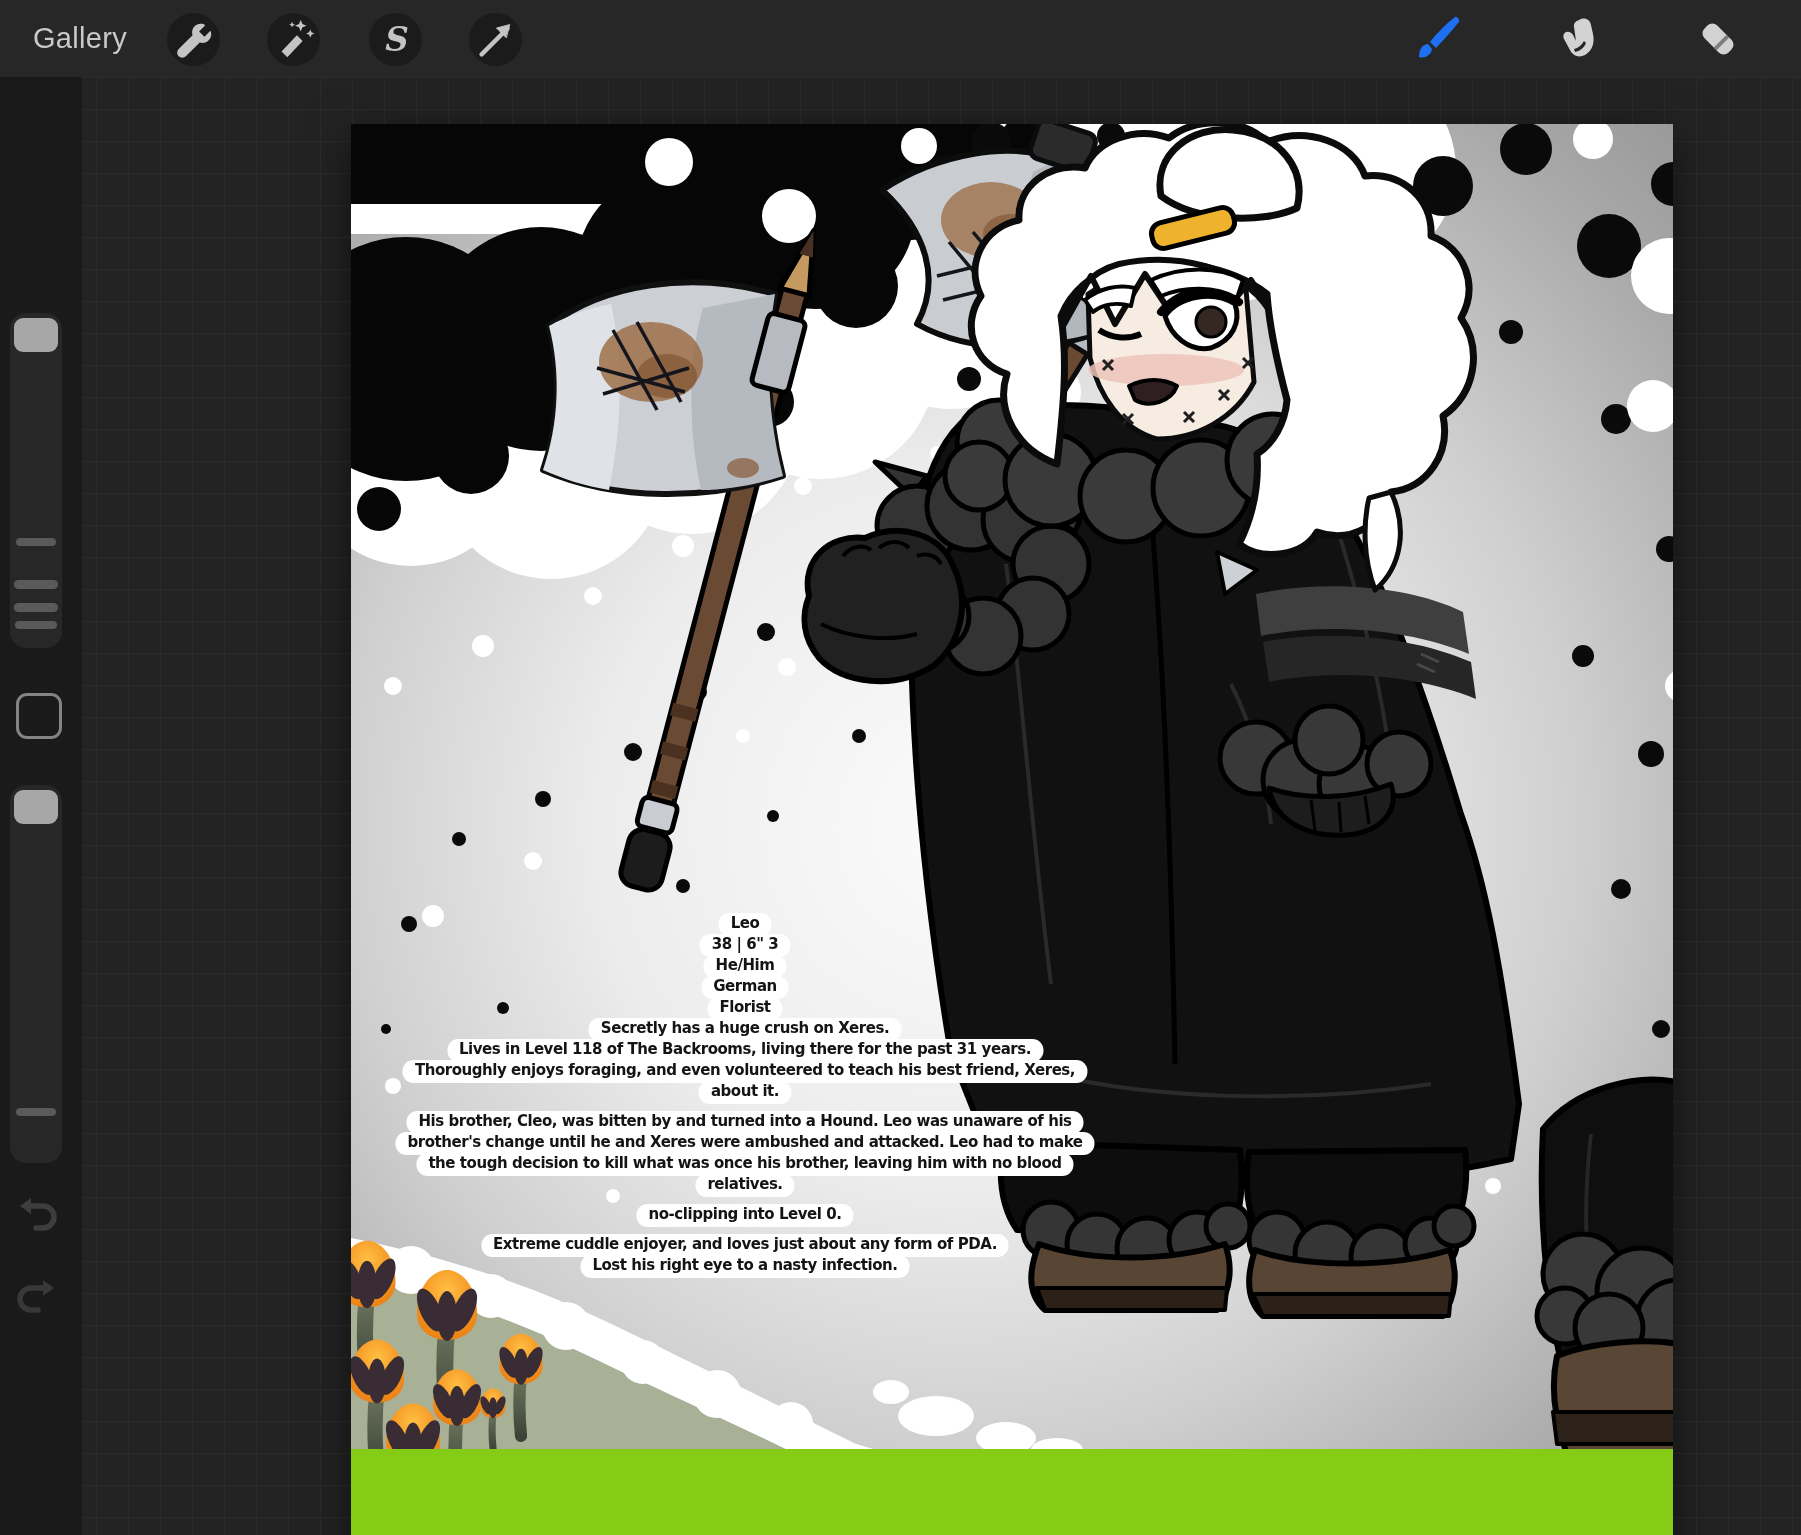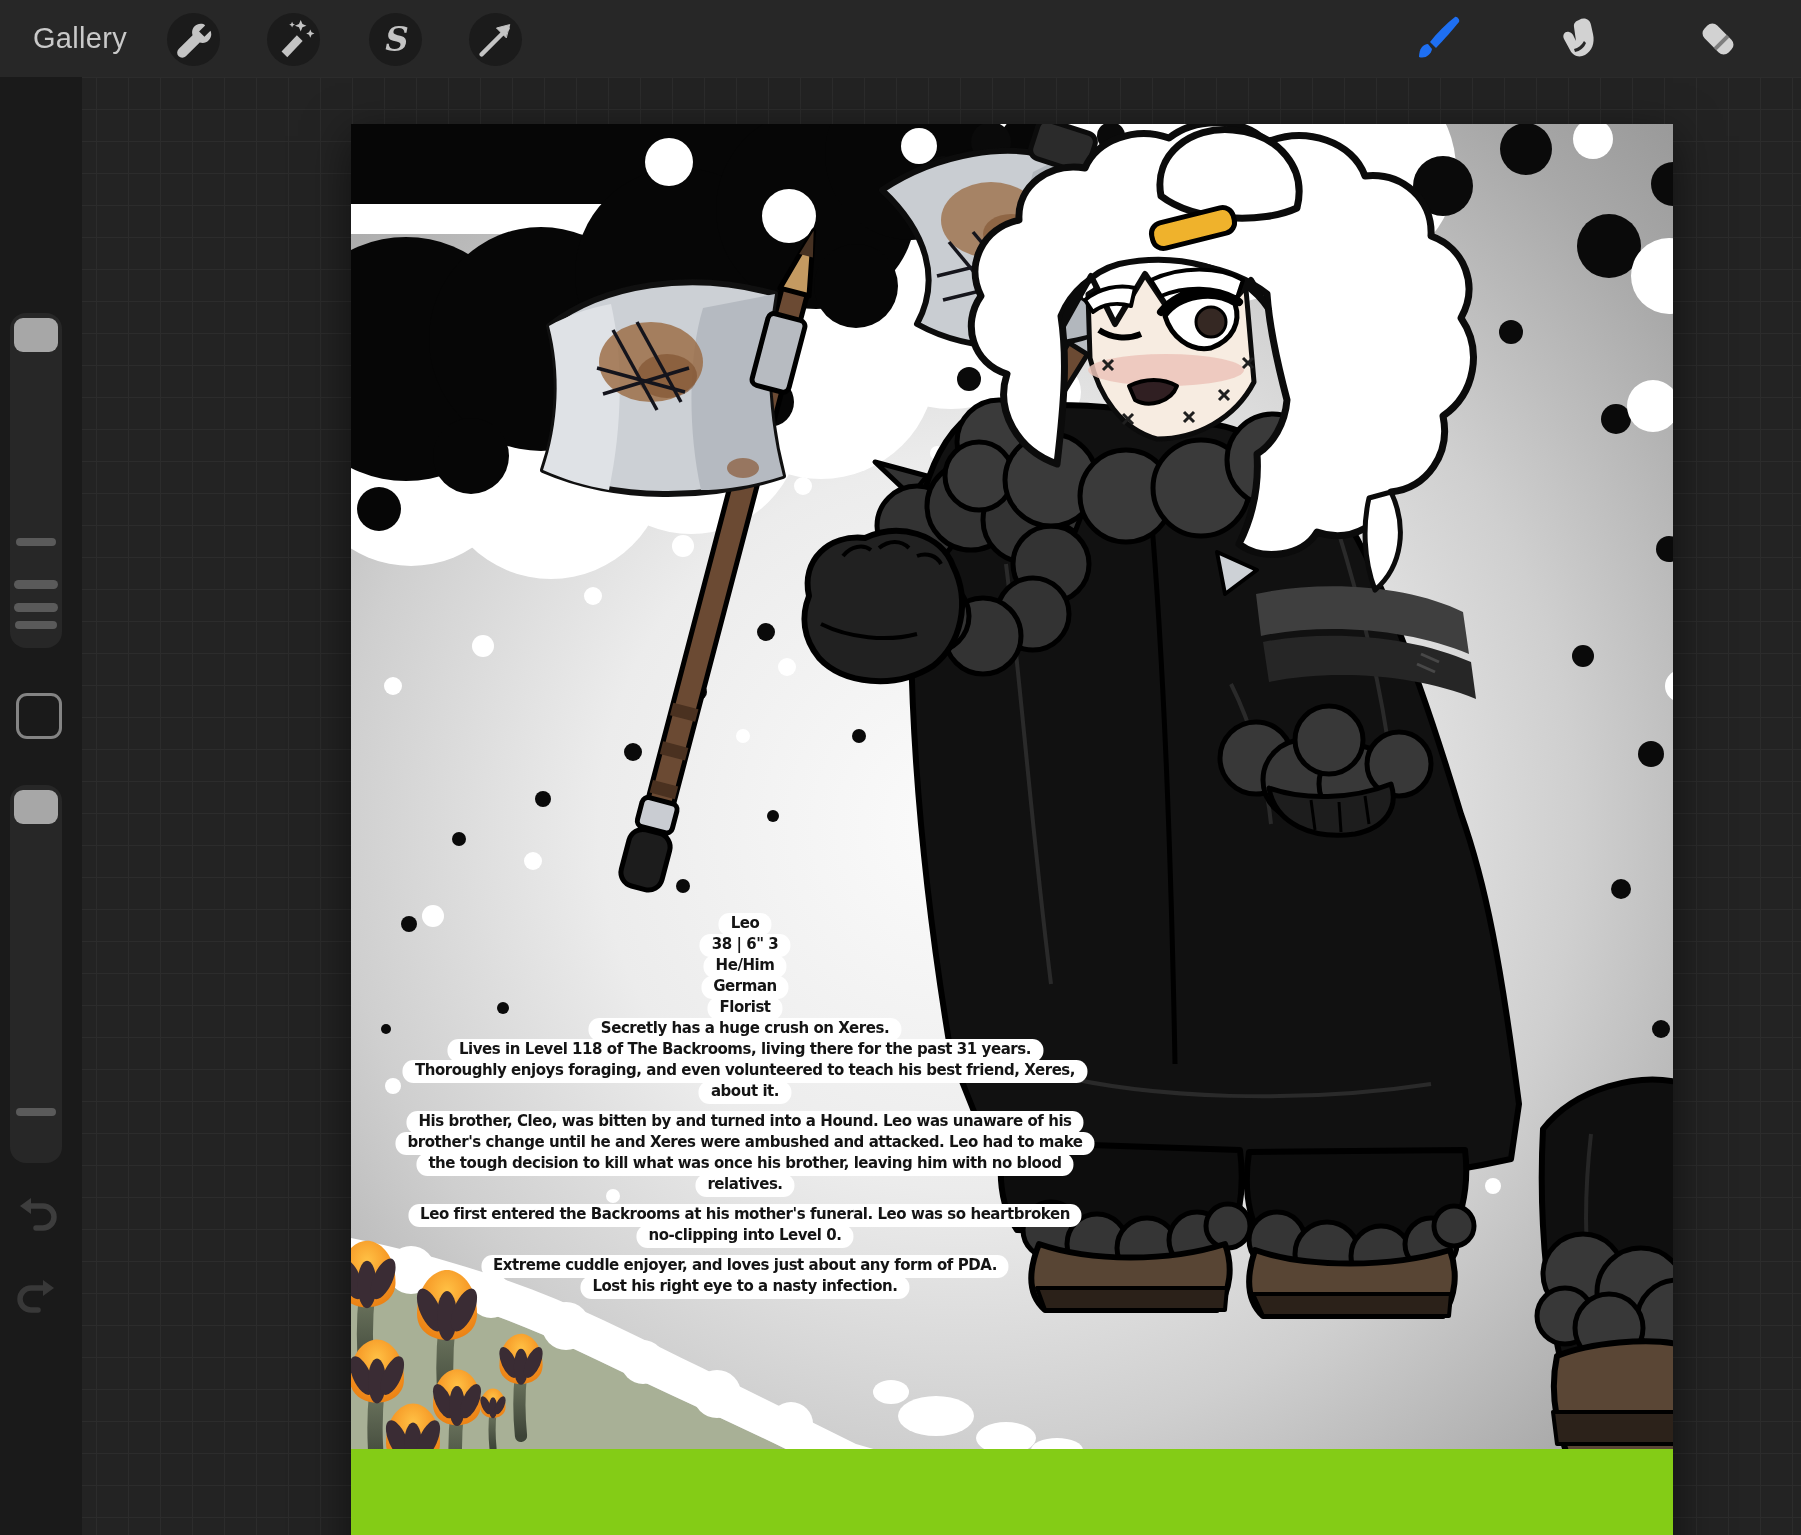--- a/index.html
+++ b/index.html
@@ -497,21 +497,20 @@
         <div class="pill">Thoroughly enjoys foraging, and even volunteered to teach his best friend, Xeres,</div>
         <div class="pill">about it.</div>
       </div>
       <div class="bio-group">
         <div class="pill">His brother, Cleo, was bitten by and turned into a Hound. Leo was unaware of his</div>
         <div class="pill">brother's change until he and Xeres were ambushed and attacked. Leo had to make</div>
         <div class="pill">the tough decision to kill what was once his brother, leaving him with no blood</div>
         <div class="pill">relatives.</div>
       </div>
       <div class="bio-group">
-        <div class="pill">Leo first entered the Backrooms at his mother's funeral. Leo was so heartbroken</div>
         <div class="pill">no-clipping into Level 0.</div>
       </div>
       <div class="bio-group">
         <div class="pill">Extreme cuddle enjoyer, and loves just about any form of PDA.</div>
         <div class="pill">Lost his right eye to a nasty infection.</div>
       </div>
     </div>
 </div>
 
 </body></html>

